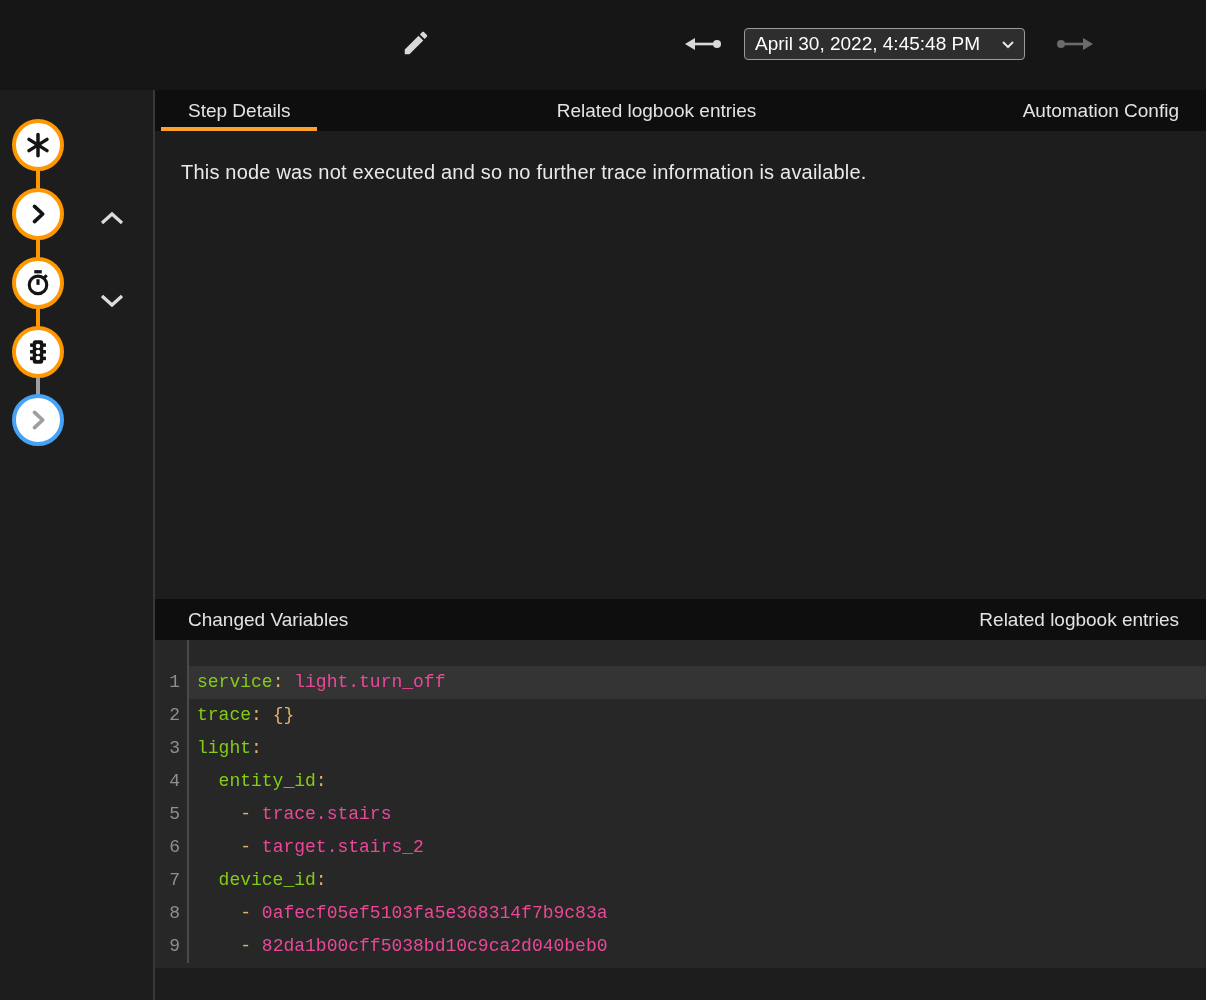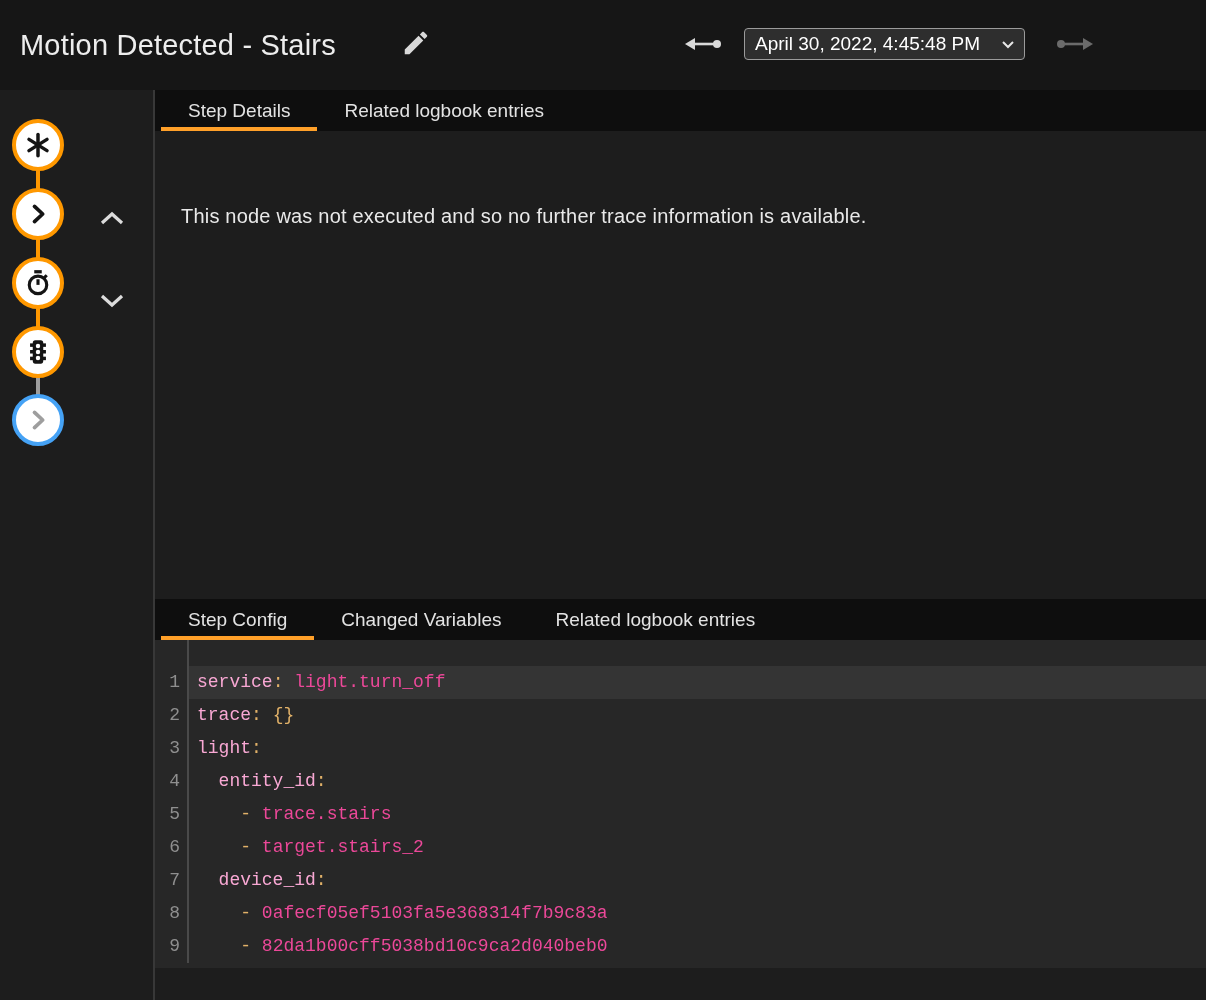--- a/index.html
+++ b/index.html
@@ -25,49 +25,48 @@
   .connector { position:absolute; left:36px; width:4px; }
   .node { position:absolute; left:12px; width:52px; height:52px; border-radius:50%;
     background:#ffffff; border:4px solid #ff9800; display:flex; align-items:center;
     justify-content:center; cursor:pointer; }
   .node.selected { border-color:#45a2f5; }
   .move-btn { position:absolute; left:98px; width:28px; height:18px; background:none;
     border:none; cursor:pointer; }
 
   
   .tabbar { position:absolute; left:155px; width:1051px; height:41px; background:#0e0e0e;
-    display:flex; align-items:stretch; padding-left:6px; }
+    display:flex; align-items:stretch; padding-left:6px;justify-content:space-between; }
   .tabbar.top { top:90px; }
   .tabbar.bottom { top:599px; }
   .tab { display:flex; align-items:center; padding:0 27px; font-size:19px; color:#e3e3e3;
     cursor:pointer; background:none; border:none; font-family:inherit; white-space:nowrap; }
   .tab.active { box-shadow: inset 0 -4px 0 0 #ffa029; }
 
   .step-msg { position:absolute; left:181px; top:161px; width:990px; font-size:20px;
-    color:#e9e9e9; letter-spacing:0.2px;margin-top:44px; }
+    color:#e9e9e9; letter-spacing:0.2px; }
 
   
   .editor { position:absolute; left:155px; top:640px; width:1051px; height:328px;
     background:#272727; overflow:hidden; font-family:"Liberation Mono", monospace;
     font-size:18px; cursor:text; }
   .ed-spacer { height:26px; display:flex; }
   .ed-row { display:flex; height:33px; line-height:33px; }
   .gutter { width:34px; flex:0 0 34px; text-align:right; padding-right:7px;
     color:#8f8f8f; border-right:2px solid #4a4a4a; }
   .codecell { flex:1; padding-left:8px; white-space:pre; color:#d6d6d6; }
   .ed-row.active .codecell { background:#343434; }
-  .tok-key { color:#f9a8d4; }
+  .tok-key { color:#84cc16; }
   .tok-punct { color:#e2b269; }
   .tok-value { color:#ec4899; }
 </style>
 </head>
 <body>
 
 <div class="header">
-  <div class="page-title">Motion Detected - Stairs</div>
 
   <button class="icon-btn edit-btn">
     <span>
       <svg width="30" height="30" viewBox="0 0 24 24">
         <path fill="#d9d9d9" d="M20.71,7.04C21.1,6.65 21.1,6 20.71,5.63L18.37,3.29C18,2.9 17.35,2.9 16.96,3.29L15.12,5.12L18.87,8.87M3,17.25V21H6.75L17.81,9.93L14.06,6.18L3,17.25Z"></path>
       </svg>
     </span>
   </button>
 
   <button class="icon-btn prev-btn">
@@ -169,26 +168,26 @@
      <polyline points="9,5.5 16,12 9,18.5" fill="none" stroke="#9e9e9e" stroke-width="3.2" stroke-linecap="round" stroke-linejoin="round"></polyline>
         </svg>
       </span>
     </div>
   </div>
 <div class="v-divider"></div>
 
 <div class="tabbar top" id="top-tabbar">
     <button class="tab active">Step Details</button>
     <button class="tab">Related logbook entries</button>
+    <button class="tab">Automation Config</button>
   </div>
 
 <div class="step-msg">This node was not executed and so no further trace information is available.</div>
 
 <div class="tabbar bottom" id="bottom-tabbar">
-    <button class="tab active">Step Config</button>
     <button class="tab">Changed Variables</button>
     <button class="tab">Related logbook entries</button>
   </div>
 
 <div class="editor" id="code-editor">
     <div class="ed-spacer">
       <div class="gutter"></div>
       <div class="codecell"></div>
     </div>
     <div class="ed-row active">

